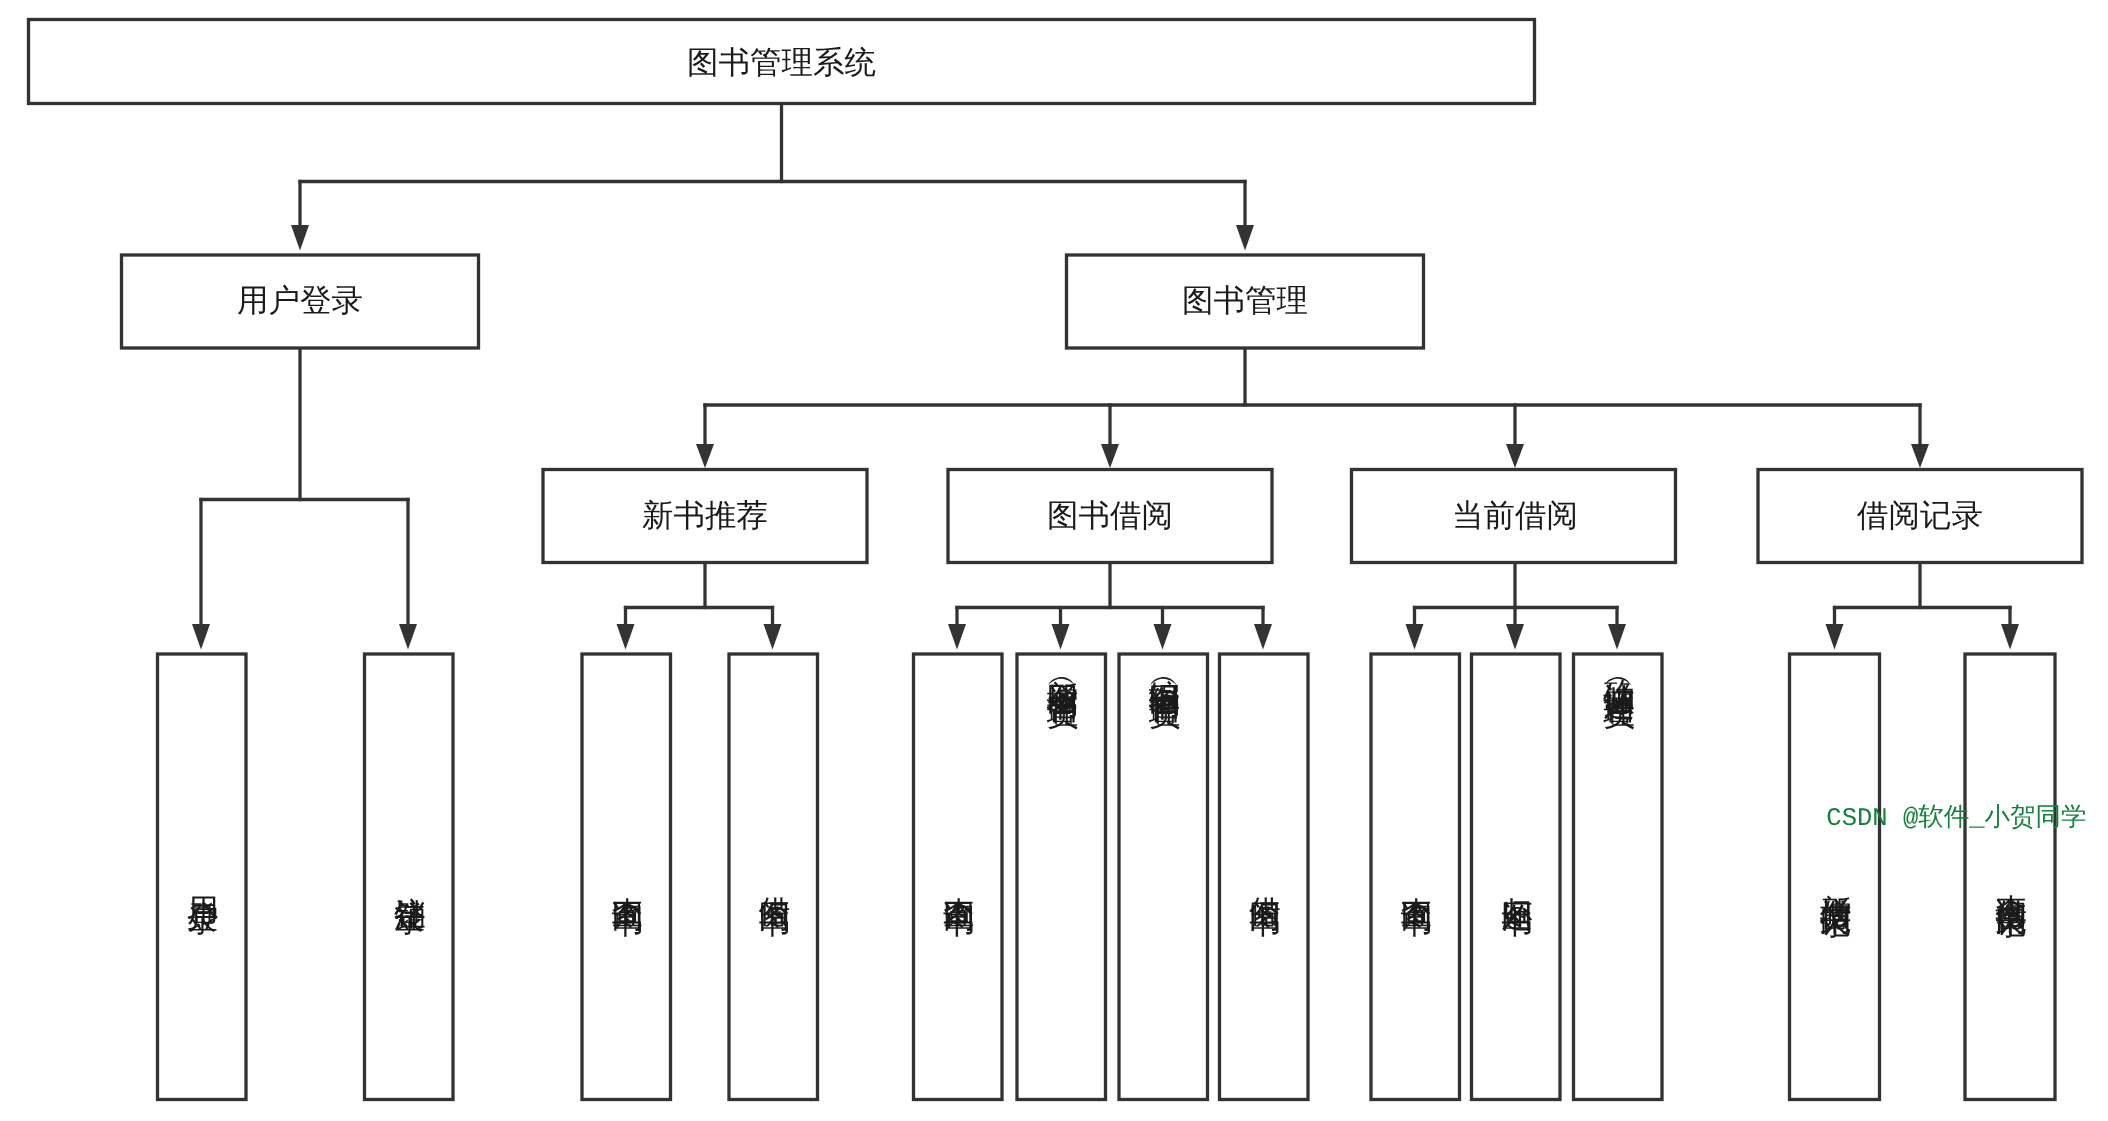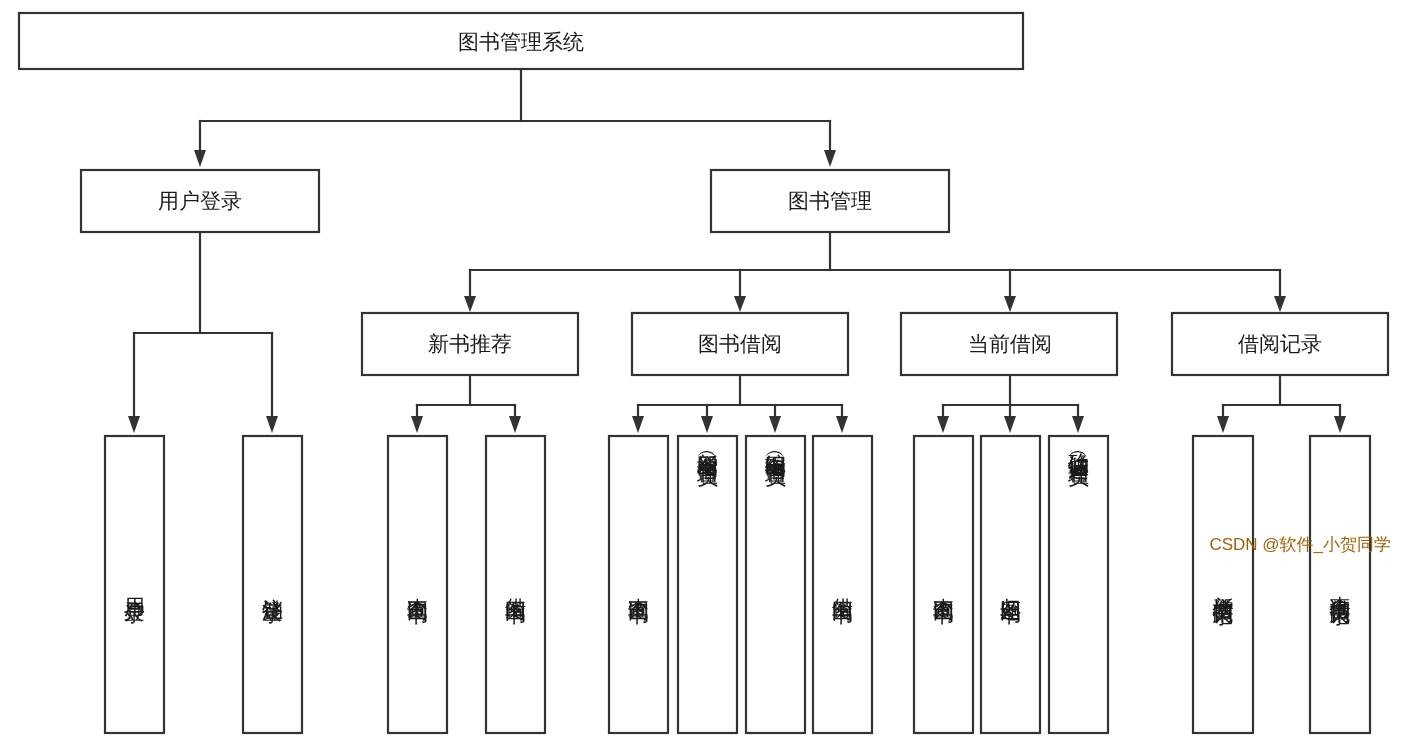--- a/index.html
+++ b/index.html
@@ -64,23 +64,23 @@
     line-height: 1.04;
     color: #1a1a1a;
     letter-spacing: 2px;
     white-space: nowrap;
     text-align: center;
   }
   #watermark {
     position: absolute;
     right: 14px;
     bottom: 6px;
-    font-family: Liberation Sans, sans-serif;
+    font-family: Liberation Mono, monospace;
     font-size: 17px;
-    color: #a16207;
+    color: #15803d;
     white-space: nowrap;
     user-select: none;
     margin-top: 36px;
   }
 </style>
 </head>
 <body>
 
 <div id="diagram-root">
 

